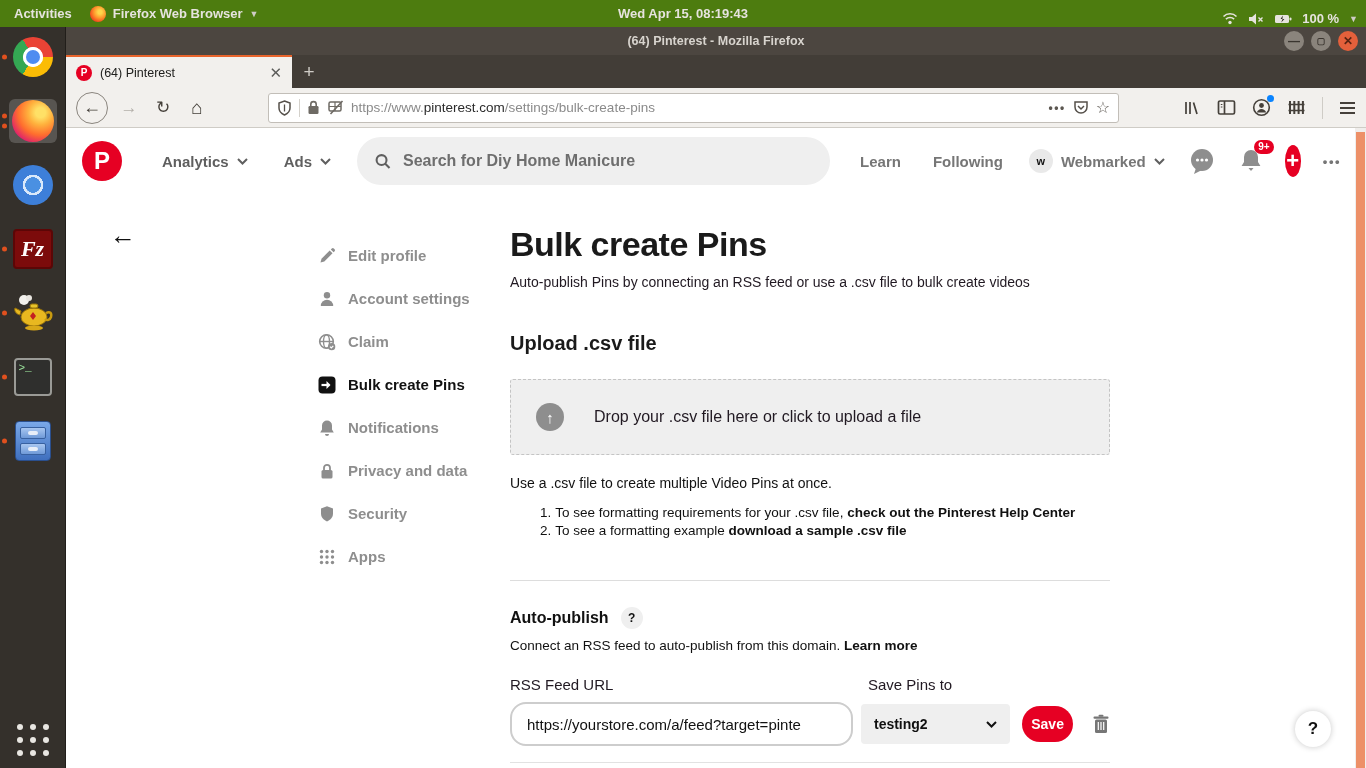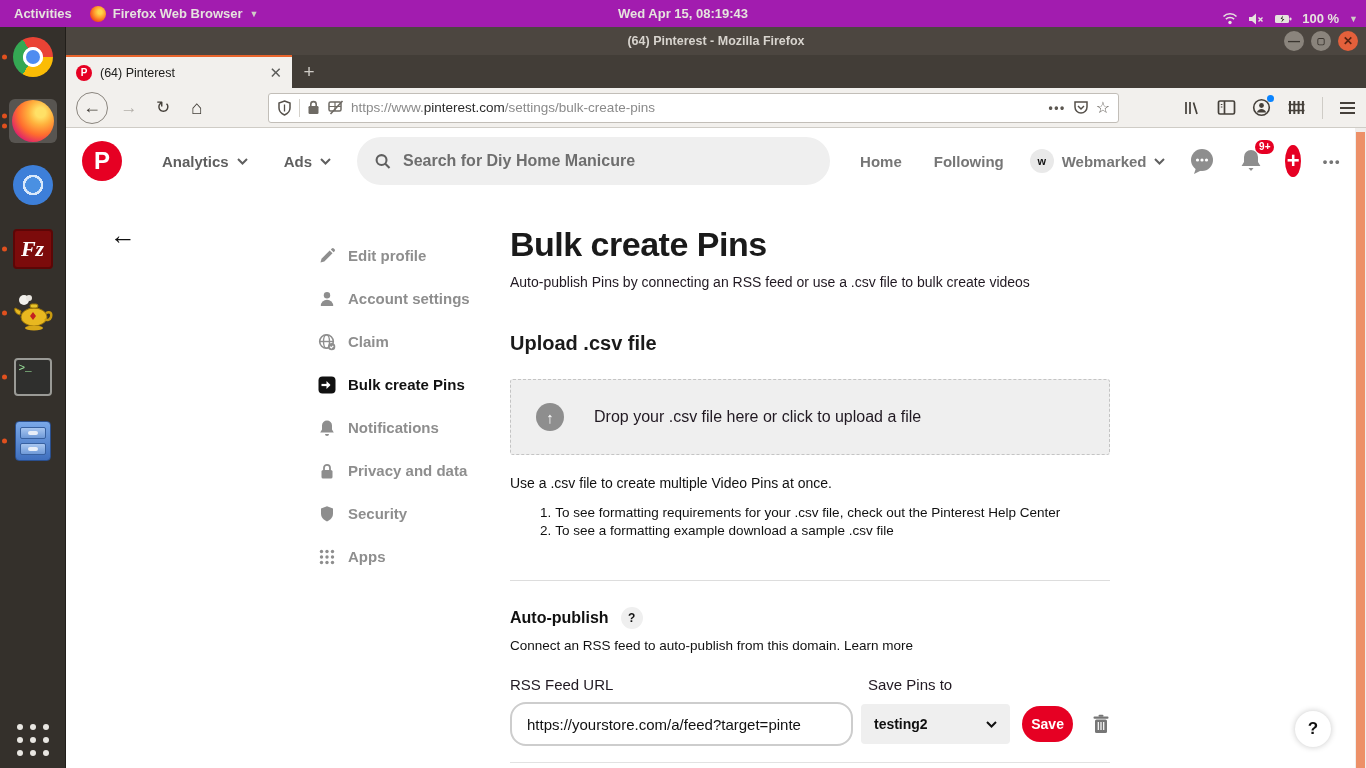--- a/index.html
+++ b/index.html
@@ -1,20 +1,20 @@
 <!DOCTYPE html>
 <html><head>
 <meta charset="utf-8">
 <style>
   * { margin:0; padding:0; box-sizing:border-box; }
   html,body { width:1366px; height:768px; overflow:hidden; font-family:"Liberation Sans", sans-serif; }
   .screen { position:relative; width:1366px; height:768px; background:#2c2823; }
 
   
-  .topbar { position:absolute; left:0; top:0; width:1366px; height:27px; background:#a21caf; color:#e6e3de; display:flex; align-items:center; font-size:13px; font-weight:700; z-index:30; }
+  .topbar { position:absolute; left:0; top:0; width:1366px; height:27px; background:#4d7c0f; color:#e6e3de; display:flex; align-items:center; font-size:13px; font-weight:700; z-index:30; }
   .tb-left { display:flex; align-items:center; gap:18px; padding-left:14px; }
   .tb-app { display:flex; align-items:center; gap:7px; }
   .ff-mini { width:16px; height:16px; border-radius:50%; background:radial-gradient(circle at 62% 38%, #ffd54a 0 14%, #ff9d2e 40%, #f4511e 70%, #b5007f 100%); display:inline-block; }
   .tb-caret { font-size:9px; color:#cfccc6; }
   .tb-clock { position:absolute; left:0; right:0; text-align:center; pointer-events:none; }
   .tb-right { position:absolute; right:8px; top:0; height:37px; display:flex; align-items:center; gap:10px; }
   .tb-right svg { display:block; }
 
   
   .dock { position:absolute; left:0; top:27px; width:66px; height:741px; background:#34302b; border-right:1px solid #211e1a; display:flex; flex-direction:column; align-items:center; padding-top:8px; gap:20px; z-index:20; }
@@ -96,21 +96,21 @@
   .main h1 { font-size:34px; font-weight:800; color:#1a1a1a; letter-spacing:-0.5px; }
   .subtitle { margin-top:10px; font-size:14px; color:#211922; }
   .upload-h { margin-top:42px; font-size:20px; font-weight:800; color:#1a1a1a; }
   .dropzone { margin-top:24px; height:76px; background:#efefef; border:1px dashed #c4c4c4; border-radius:3px; display:flex; align-items:center; padding:0 25px; gap:30px; }
   .up-circle { width:28px; height:28px; border-radius:50%; background:#8e8e8e; color:#fff; font-size:15px; font-weight:700; display:flex; align-items:center; justify-content:center; }
   .dz-text { font-size:16px; color:#211922; }
   .intro { margin-top:20px; font-size:14px; color:#111; }
   .steps { margin-top:13px; padding-left:30px; }
   .steps li { list-style:none; font-size:13.5px; line-height:17.5px; color:#111; }
   .steps .num { margin-right:4px; }
-  .blink { font-weight:400; color:#111; text-decoration:none; }
+  .blink { font-weight:700; color:#111; text-decoration:none; }
   hr.div { margin-top:41px; border:none; border-top:1px solid #ddd; }
   .ap-head { margin-top:26px; display:flex; align-items:center; gap:12px; }
   .ap-head h3 { font-size:16px; font-weight:800; color:#111; }
   .qbadge { width:22px; height:22px; border-radius:50%; background:#efefef; color:#111; font-size:12px; font-weight:800; display:flex; align-items:center; justify-content:center; }
   .ap-desc { margin-top:9px; font-size:13.5px; color:#111; }
   .form-labels { position:relative; margin-top:23px; height:18px; font-size:15px; color:#211922; }
   .form-labels label { position:absolute; left:0; }
   .form-labels .l2 { left:358px; }
   .form-row { margin-top:8px; display:flex; align-items:center; }
   .rss-input { width:350px; height:44px; border:2px solid #cdcdcd; border-radius:16px; padding:0 15px; font-size:15px; color:#111; outline:none; font-family:"Liberation Sans", sans-serif; }
@@ -326,21 +326,21 @@
               <path d="M1 1l4.5 4.5L10 1" fill="none" stroke="#5f5f5f" stroke-width="2"></path>
             </svg>
         </div>
         <div class="searchbar">
           <svg width="17" height="17" viewBox="0 0 17 17">
               <circle cx="7" cy="7" r="5.3" fill="none" stroke="#5f5f5f" stroke-width="2.2"></circle>
               <path d="M11 11l4.5 4.5" stroke="#5f5f5f" stroke-width="2.2"></path>
             </svg>
           <input placeholder="Search for Diy Home Manicure" style="">
         </div>
-        <span class="hlink home">Home</span>
+        <span class="hlink home">Learn</span>
         <span class="hlink following">Following</span>
         <div class="huser">
           <span class="avatar">w</span>
           <span class="uname">Webmarked</span>
           <svg width="11" height="7" viewBox="0 0 11 7">
               <path d="M1 1l4.5 4.5L10 1" fill="none" stroke="#5f5f5f" stroke-width="2"></path>
             </svg>
         </div>
         <div class="hicon">
           <svg width="30" height="30" viewBox="0 0 30 30">

